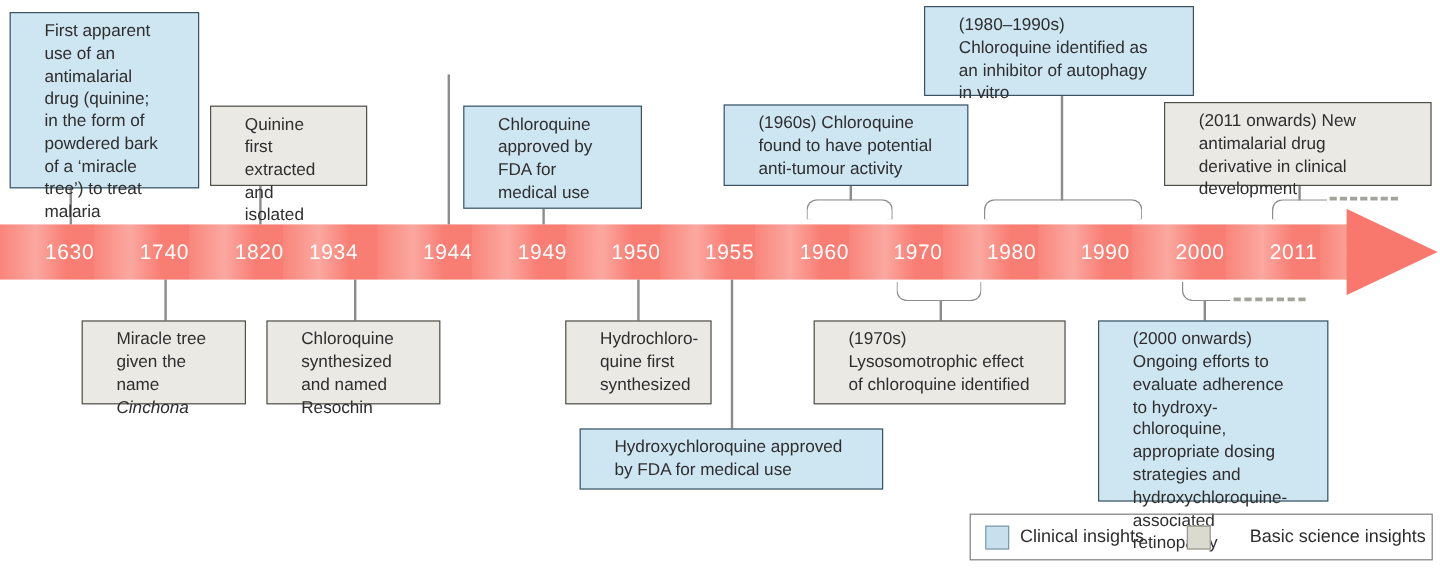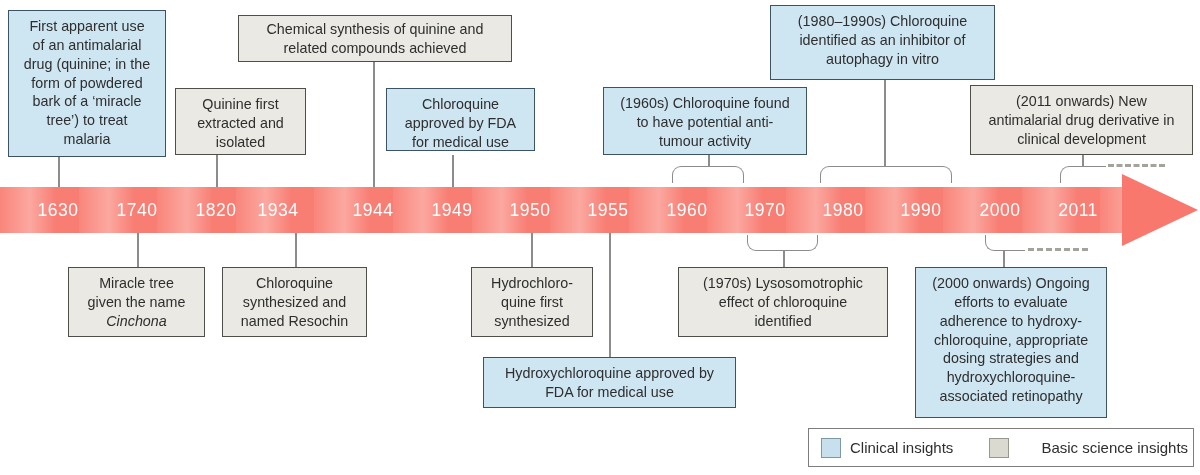--- a/index.html
+++ b/index.html
@@ -1,19 +1,19 @@
 <!DOCTYPE html>
 <html><head>
 <meta charset="utf-8">
 <style>
   html,body{margin:0;padding:0;background:#fff;}
   .fig{position:relative;width:1200px;height:475px;background:#ffffff;overflow:hidden;
        font-family:"Liberation Sans",sans-serif;}
   .box{position:absolute;box-sizing:border-box;font-size:14.3px;line-height:1.32;
-       color:#2e2e2e;padding:6px 14px;text-align:center;}
+       color:#2e2e2e;padding:6px 28px;}
   .box.blue{background:#cee5f2;border:1.5px solid #3b5362;}
   .box.gray{background:#eae9e3;border:1.5px solid #4f4f4a;}
   .stem{position:absolute;width:1.5px;background:#8c8c8c;}
   .brk{position:absolute;box-sizing:border-box;}
   .brk-top{border:1.4px solid #8c8c8c;border-bottom:none;border-radius:9px 9px 0 0;}
   .brk-bottom{border:1.4px solid #8c8c8c;border-top:none;border-radius:0 0 9px 9px;}
   .brk-top-left{border:1.4px solid #8c8c8c;border-bottom:none;border-right:none;border-radius:9px 0 0 0;}
   .brk-bottom-left{border:1.4px solid #8c8c8c;border-top:none;border-right:none;border-radius:0 0 0 9px;}
   .dash{position:absolute;height:0;border-top:3px dashed #a3a39b;}
   .arrow-body{position:absolute;left:0;top:187px;width:1130px;height:46px;
@@ -73,22 +73,21 @@
   <div class="brk brk-top" style="left:672px;top:166px;width:72px;height:17px"></div>
   <div class="brk brk-top" style="left:820px;top:166px;width:132px;height:17px"></div>
   <div class="brk brk-top-left" style="left:1060px;top:166px;width:46px;height:17px"></div>
   <div class="dash" style="left:1108px;top:164px;width:57px"></div>
   <div class="brk brk-bottom" style="left:747px;top:235px;width:71px;height:16px"></div>
   <div class="brk brk-bottom-left" style="left:985px;top:235px;width:40px;height:16px"></div>
   <div class="dash" style="left:1028px;top:248px;width:60px"></div>
 
   <div class="box blue" style="left:8px;top:10px;width:158px;height:147px">First apparent use of an antimalarial drug (quinine; in the form of powdered bark of a ‘miracle tree’) to treat malaria</div>
   <div class="box gray" style="left:175px;top:88px;width:131px;height:67px">Quinine first extracted and isolated</div>
-  <div class="box gray" style="left:238px;top:15px;width:274px;height:47px;padding-top:4px">Chemical synthesis of quinine and related compounds achieved</div>
-  <div class="box blue" style="left:386px;top:88px;width:149px;height:63px">Chloroquine approved by FDA for medical use</div>
+  <div class="box blue" style="left:386px;top:88px;width:149px;height:86px">Chloroquine approved by FDA for medical use</div>
   <div class="box blue" style="left:603px;top:87px;width:204px;height:68px">(1960s) Chloroquine found to have potential anti-tumour activity</div>
   <div class="box blue" style="left:770px;top:5px;width:225px;height:75px">(1980–1990s) Chloroquine identified as an inhibitor of autophagy in vitro</div>
   <div class="box gray" style="left:970px;top:85px;width:223px;height:70px">(2011 onwards) New antimalarial drug derivative in clinical development</div>
 
   <div class="box gray" style="left:68px;top:267px;width:137px;height:70px">
     <span>Miracle tree given the name </span><i>Cinchona</i>
   </div>
   <div class="box gray" style="left:222px;top:267px;width:145px;height:70px">Chloroquine synthesized and named Resochin</div>
   <div class="box gray" style="left:471px;top:267px;width:122px;height:70px">Hydrochloro-quine first synthesized</div>
   <div class="box blue" style="left:483px;top:357px;width:253px;height:51px">Hydroxychloroquine approved by FDA for medical use</div>

